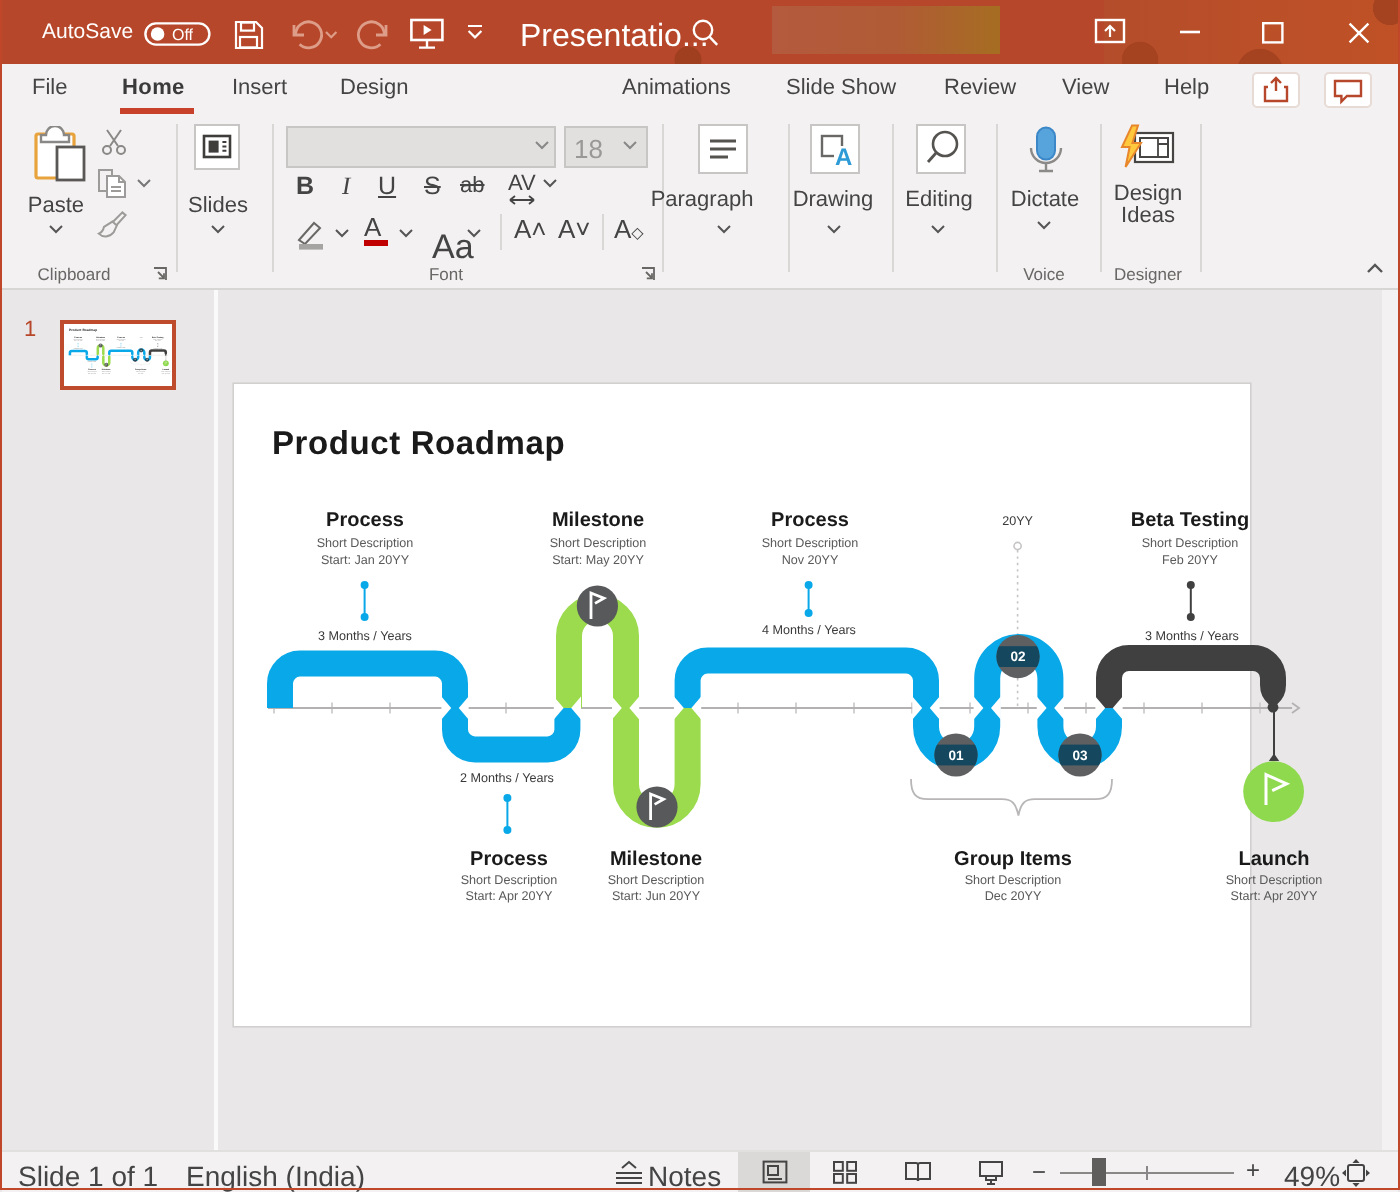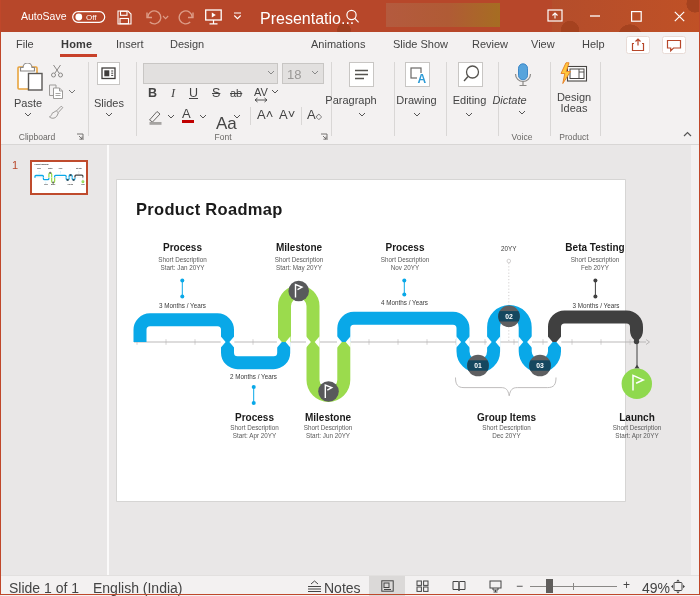--- a/index.html
+++ b/index.html
@@ -16,21 +16,21 @@
   #ribbon{position:absolute;left:1px;top:57px;width:698px;height:87px;background:#f3f1f1;border-bottom:1px solid #d8d6d5;}
   .sep{position:absolute;top:5px;width:1px;height:74px;background:#d9d7d6;}
   .glabel{position:absolute;top:75px;font-size:8.5px;color:#696765;width:60px;text-align:center;}
   .biglabel{position:absolute;font-size:11px;color:#444;text-align:center;}
   
   #panel{position:absolute;left:1px;top:145px;width:106px;height:430px;background:#e9e7e7;}
   #panelsep{position:absolute;left:107px;top:145px;width:2px;height:430px;background:#fbfafa;}
   #thumb{position:absolute;left:30px;top:160px;width:54px;height:31px;background:#fff;border:2.5px solid #bf4b2d;}
   #thumbnum{position:absolute;left:12px;top:159px;color:#b7472a;font-size:11px;}
   
-  #slide{position:absolute;left:117px;top:180px;width:508px;height:321px;background:#fff;box-shadow:0 0 0 0.8px #d2d0cf;}
+  #slide{position:absolute;left:117px;top:192px;width:508px;height:321px;background:#fff;box-shadow:0 0 0 0.8px #d2d0cf;}
   #scroll{position:absolute;left:691px;top:145px;width:8px;height:430px;background:#f3f1f1;}
   
   #status{position:absolute;left:1px;top:575px;width:698px;height:20px;background:#f3f1f1;border-top:1px solid #e2e0df;}
   #status .s{position:absolute;font-size:14px;color:#444;top:4px;}
   
   #borders{position:absolute;left:0;top:0;width:698px;height:594px;border:1px solid #c0472a;border-top:none;pointer-events:none;}
   svg{display:block;}
   svg text{font-family:"Liberation Sans",sans-serif;}
 </style>
 </head>
@@ -263,35 +263,35 @@
   <svg class="abs" style="left:464px;top:55px;" width="8" height="5" viewBox="0 0 8 5">
         <path d="M1 1 l3 3 3-3" fill="none" stroke="#555" stroke-width="1"></path>
       </svg>
   <div class="sep" style="left:497px;"></div>
 
   <svg class="abs" style="left:513px;top:6px;" width="18" height="29" viewBox="0 0 18 29">
     <rect x="4.5" y="0.8" width="9" height="16" rx="4.5" fill="#57a4dc" stroke="#3c87c7" stroke-width="1"></rect>
     <path d="M1.5 11 a7.5 7.5 0 0 0 15 0" fill="none" stroke="#8c8a88" stroke-width="1.2"></path>
     <path d="M9 18.5 v3.5 M5.5 22.5 h7" stroke="#8c8a88" stroke-width="1.2"></path>
   </svg>
-  <div class="biglabel" style="left:486px;top:37px;width:45px;font-style:italic;">Dictate</div>
+  <div class="biglabel" style="left:499px;top:37px;width:45px;">Dictate</div>
   <svg class="abs" style="left:517px;top:53px;" width="8" height="5" viewBox="0 0 8 5">
         <path d="M1 1 l3 3 3-3" fill="none" stroke="#555" stroke-width="1"></path>
       </svg>
   <div class="glabel" style="left:491px;">Voice</div>
   <div class="sep" style="left:549px;"></div>
 
   <svg class="abs" style="left:557px;top:5px;" width="30" height="26" viewBox="0 0 30 26">
     <rect x="9.5" y="4.5" width="19" height="14.5" fill="#fff" stroke="#474543" stroke-width="1.1"></rect>
     <rect x="12" y="7" width="14" height="9.5" fill="none" stroke="#474543" stroke-width="1"></rect>
     <path d="M21 7 v9.5 M21 10 h5" stroke="#474543" stroke-width="0.9"></path>
     <path d="M8 0.8 L3 11.5 h3.8 L4.8 21.5 L12.5 9.5 H8.2 L11 0.8 z" fill="#ffc83d" stroke="#e8862c" stroke-width="1"></path>
   </svg>
   <div class="biglabel" style="left:548px;top:35px;width:50px;line-height:11px;">Design<br>Ideas</div>
-  <div class="glabel" style="left:543px;">Product</div>
+  <div class="glabel" style="left:543px;">Designer</div>
   <div class="sep" style="left:599px;"></div>
 
   <svg class="abs" style="left:682px;top:74px;" width="9" height="6" viewBox="0 0 9 6">
         <path d="M1 5 l3.5-3.5 3.5 3.5" fill="none" stroke="#555" stroke-width="1.2"></path>
       </svg>
 </div>
 
 <div id="panel"></div>
 <div id="panelsep"></div>
 <div id="thumbnum">1</div>

